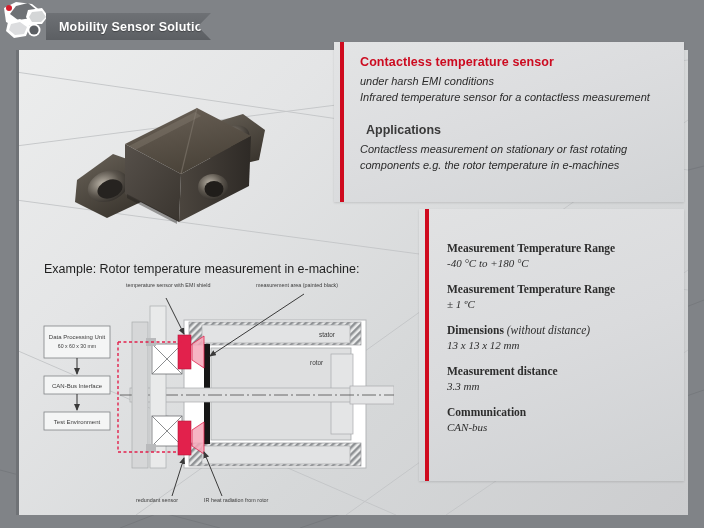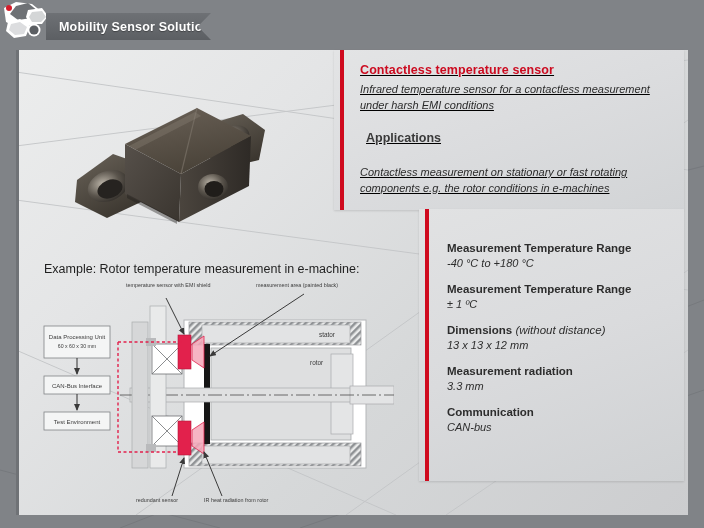--- a/index.html
+++ b/index.html
@@ -33,38 +33,37 @@
   }
 
   
   #logo{position:absolute;left:2px;top:2px;width:56px;height:48px;}
 
   
   #photo{position:absolute;left:55px;top:82px;width:240px;height:155px;}
 
   
   #info{
-    position:absolute;left:334px;top:50px;width:350px;height:160px;
+    position:absolute;left:334px;top:42px;width:350px;height:160px;
     background:linear-gradient(160deg,#e3e4e5 0%,#dcdddf 45%,#d2d4d6 100%);
     box-shadow:0 1px 2px rgba(0,0,0,.12);
-    text-decoration:underline;
   }
   #info .accent,#spec .accent{position:absolute;left:6px;top:0;width:4px;height:100%;background:#cf0a1e;}
   #info .pad{padding:13px 18px 0 26px;}
   .h-red{color:#cc0b20;font-size:12.5px;font-weight:bold;margin:0 0 5px 0;letter-spacing:.1px;}
   .body-i{font-style:italic;font-size:11px;color:#2b2b2b;line-height:15.5px;margin:0;}
-  .h-dark{color:#3a3a3a;font-size:12.5px;font-weight:bold;margin:18px 0 20px 6px;}
+  .h-dark{color:#3a3a3a;font-size:12.5px;font-weight:bold;margin:18px 0 5px 6px;}
 
   
   #spec{
     position:absolute;left:419px;top:209px;width:265px;height:272px;
     background:linear-gradient(160deg,#e1e2e3 0%,#dadbdd 50%,#cfd1d3 100%);
     box-shadow:0 1px 2px rgba(0,0,0,.12);
   }
-  #spec .pad{padding:32px 14px 0 28px;}
+  #spec .pad{padding:32px 14px 0 28px;font-family:Liberation Serif, serif;}
   .spec-row{margin-bottom:11px;}
   .spec-k{font-size:11.5px;font-weight:bold;color:#2d2d2d;line-height:15px;}
   .spec-k .note{font-weight:normal;font-style:italic;}
   .spec-v{font-size:11px;font-style:italic;color:#2d2d2d;line-height:15px;}
 
   
   #ex-title{position:absolute;left:44px;top:262px;font-size:12.5px;font-weight:normal;color:#1f1f1f;}
 
   
   #diagram{position:absolute;left:34px;top:282px;width:360px;height:225px;}
@@ -160,45 +159,45 @@
     <ellipse cx="159" cy="107" rx="9.5" ry="8" fill="#201d1a"></ellipse>
 
     <path d="M74 64 L140 30 L146 34 L80 68 Z" fill="#8b8377" opacity=".35"></path>
     <path d="M72 112 L122 138 L122 142 L72 116 Z" fill="#1d1b18" opacity=".4"></path>
   </svg>
 
   <div id="info">
     <div class="accent"></div>
     <div class="pad">
       <div class="h-red">Contactless temperature sensor</div>
+      <p class="body-i">under harsh EMI conditions</p>
       <p class="body-i">Infrared temperature sensor for a contactless measurement</p>
-      <p class="body-i">under harsh EMI conditions</p>
       <div class="h-dark">Applications</div>
       <p class="body-i">Contactless measurement on stationary or fast rotating</p>
-      <p class="body-i">components e.g. the rotor conditions in e-machines</p>
+      <p class="body-i">components e.g. the rotor temperature in e-machines</p>
     </div>
   </div>
 
   <div id="spec">
     <div class="accent"></div>
     <div class="pad" id="spec-rows">
         <div class="spec-row">
           <div class="spec-k">Measurement Temperature Range</div>
           <div class="spec-v">-40 °C to +180 °C</div>
         </div>
         <div class="spec-row">
           <div class="spec-k">Measurement Temperature Range</div>
           <div class="spec-v">± 1 ºC</div>
         </div>
         <div class="spec-row">
           <div class="spec-k">Dimensions<span class="note"> (without distance)</span></div>
           <div class="spec-v">13 x 13 x 12 mm</div>
         </div>
         <div class="spec-row">
-          <div class="spec-k">Measurement radiation</div>
+          <div class="spec-k">Measurement distance</div>
           <div class="spec-v">3.3 mm</div>
         </div>
         <div class="spec-row">
           <div class="spec-k">Communication</div>
           <div class="spec-v">CAN-bus</div>
         </div>
       </div>
   </div>
 
   <div id="ex-title">Example: Rotor temperature measurement in e-machine:</div>

